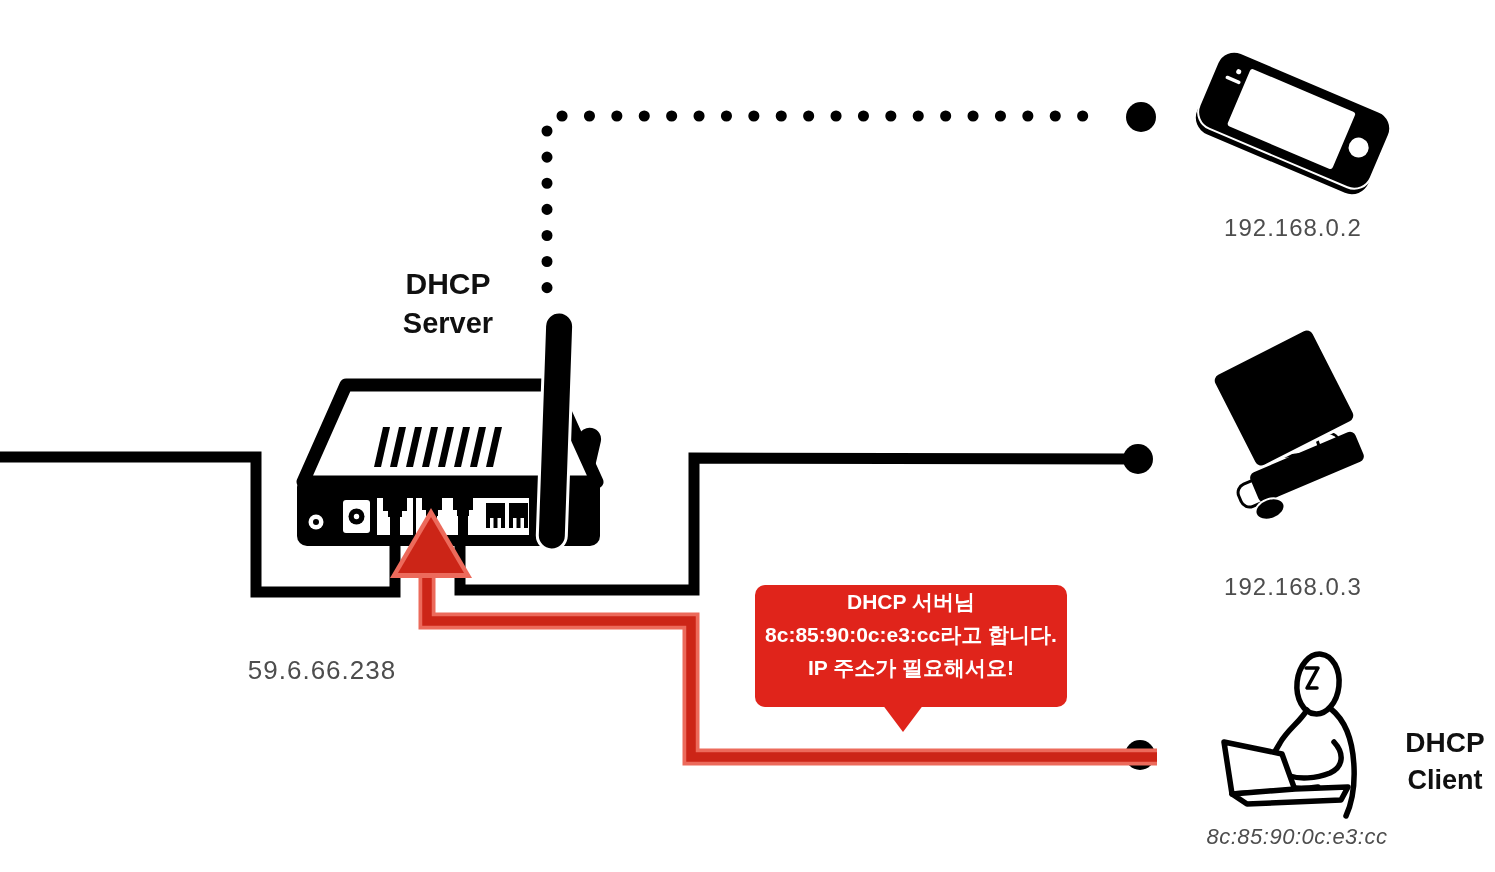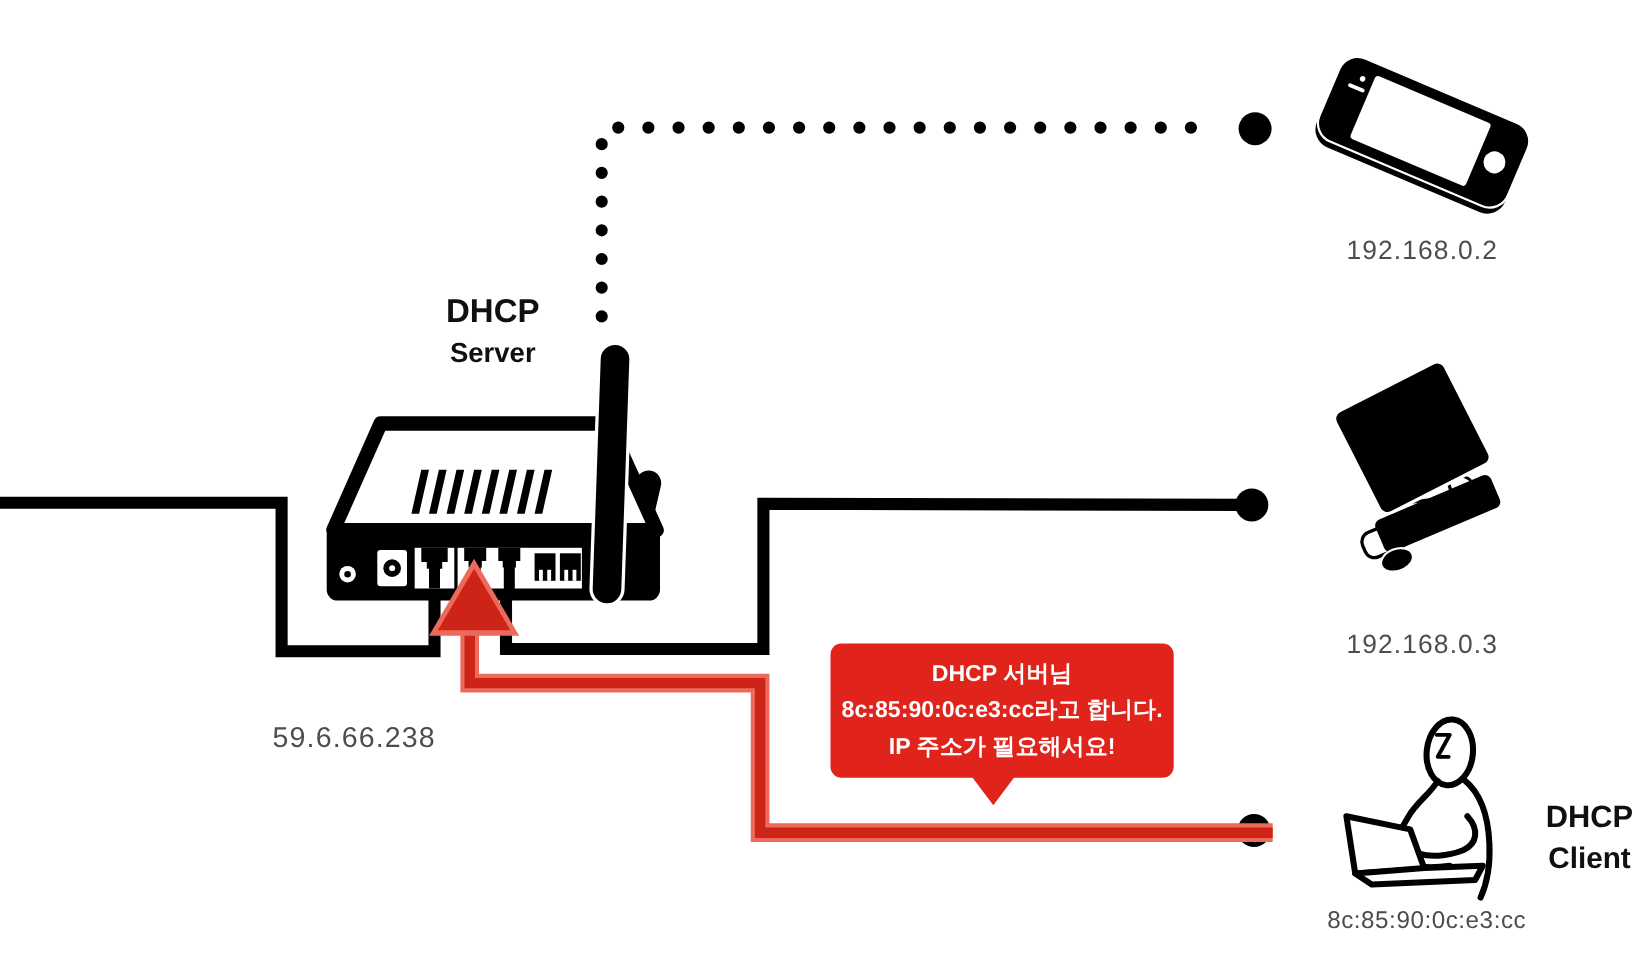--- a/index.html
+++ b/index.html
@@ -7,25 +7,25 @@
     position:relative;width:1495px;height:872px;background:#ffffff;
     overflow:hidden;font-family:"Liberation Sans",sans-serif;
   }
   .layer{position:absolute;left:0;top:0;width:1495px;height:872px;}
   .lbl{position:absolute;text-align:center;color:#4d4d4d;font-weight:300;letter-spacing:1px;}
   .ip-big{font-size:24px;}
   .ip-xl{font-size:26px;}
   .mac{font-size:22px;letter-spacing:0.5px;}
   .title{position:absolute;text-align:center;color:#101010;font-weight:700;letter-spacing:0;}
   .t1{font-size:30px;}
-  .t2{font-size:25px;}
+  .t2{font-size:29px;}
   .bubble{
     position:absolute;left:755px;top:585px;width:312px;height:122px;
     background:#e0241b;border-radius:10px;color:#ffffff;font-weight:700;
-    font-size:21px;line-height:33px;text-align:center;padding-top:11px;
+    font-size:21px;line-height:33px;text-align:center;
     box-sizing:border-box;
   }
   .bubble-tail{
     position:absolute;left:882px;top:704px;width:0;height:0;
     border-left:21px solid transparent;border-right:21px solid transparent;
     border-top:28px solid #e0241b;
   }
 </style>
 </head>
 <body>
@@ -149,21 +149,21 @@
     </g>
   </svg>
 
   <div class="title t1" style="left:393px;top:267px;width:110px;">DHCP</div>
   <div class="title t2" style="left:393px;top:307px;width:110px;">Server</div>
 
   <div class="lbl ip-xl" style="left:192px;top:655px;width:260px;">59.6.66.238</div>
 
   <div class="lbl ip-big" style="left:1163px;top:214px;width:260px;">192.168.0.2</div>
   <div class="lbl ip-big" style="left:1163px;top:548px;width:260px;margin-top:25px;">192.168.0.3</div>
-  <div class="lbl mac" style="left:1167px;top:824px;width:260px;">8c:85:90:0c:e3:cc</div>
+  <div class="lbl mac" style="left:1167px;top:824px;width:260px;font-style:italic;">8c:85:90:0c:e3:cc</div>
 
   <div class="title" style="left:1390px;top:727px;width:110px;font-size:28px;">DHCP</div>
   <div class="title" style="left:1390px;top:765px;width:110px;font-size:27px;">Client</div>
 
   <div class="bubble">
     <div>DHCP 서버님</div>
     <div>8c:85:90:0c:e3:cc라고 합니다.</div>
     <div>IP 주소가 필요해서요!</div>
   </div>
   <div class="bubble-tail"></div>

